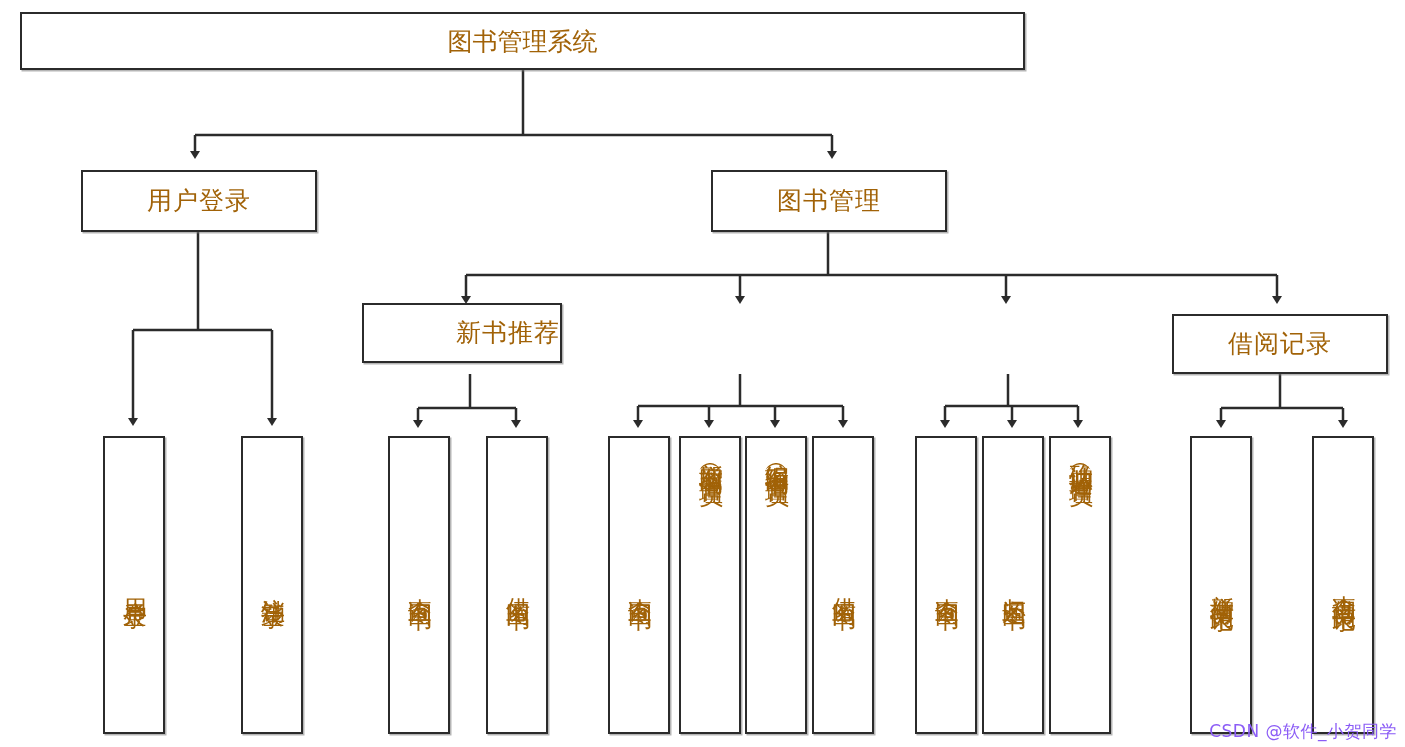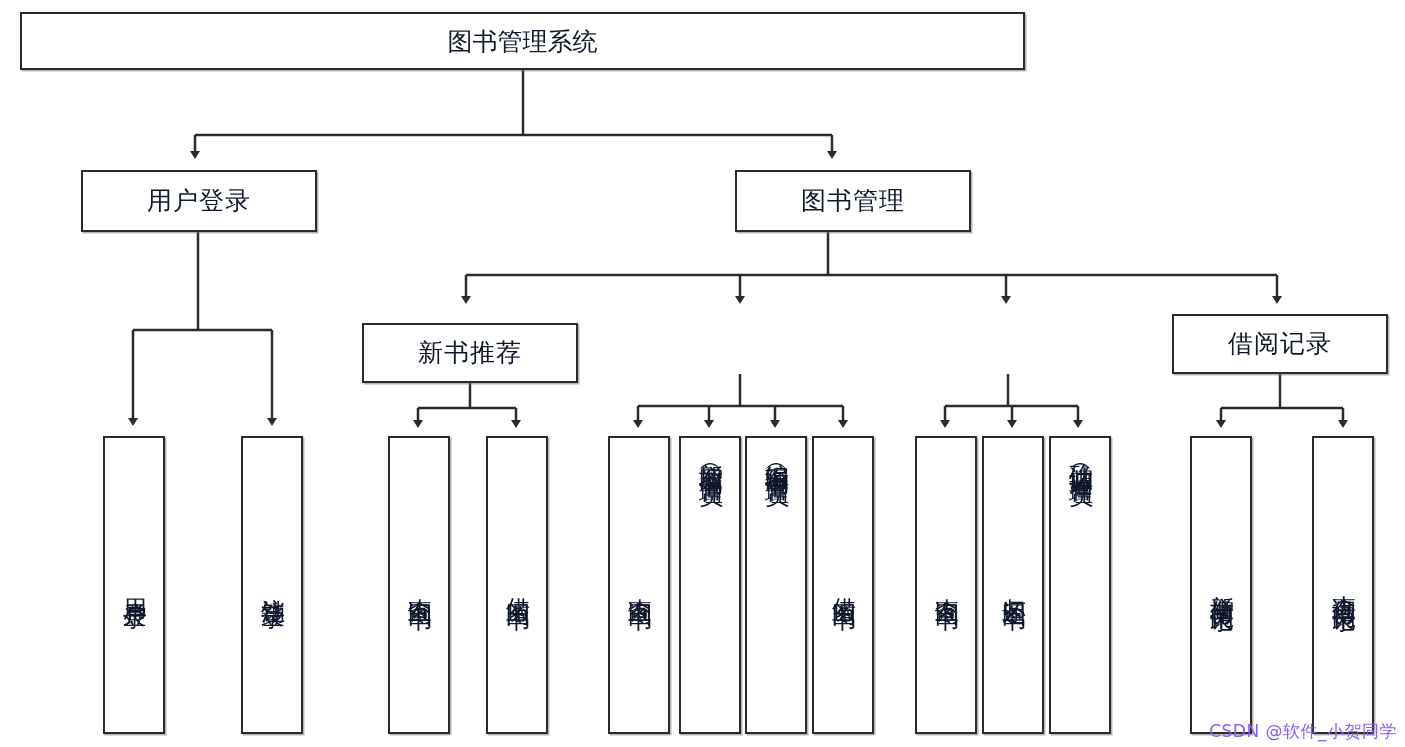--- a/index.html
+++ b/index.html
@@ -18,21 +18,21 @@
     overflow: hidden;
   }
   .node {
     position: absolute;
     box-sizing: border-box;
     border: 2.5px solid #2b2b2b;
     background: #ffffff;
     display: flex;
     align-items: center;
     justify-content: center;
-    color: #0f172a;
+    color: #a16207;
     box-shadow: 1.5px 1.5px 0 rgba(120,120,120,0.55);
   }
   .node.horiz {
     font-size: 25px;
     letter-spacing: 1px;
     line-height: 1.1;
   }
   .node.root {
     font-size: 25px;
   }
@@ -133,25 +133,25 @@
     <path class="wire" d="M1343,408 L1343,424" marker-end="url(#ah)"></path>
   </svg>
 
   <div class="node root" style="left:20px; top:12px; width:1005px; height:58px;">
     <span>图书管理系统</span>
   </div>
 
   <div class="node horiz" style="left:81px; top:170px; width:236px; height:62px;">
     <span>用户登录</span>
   </div>
-  <div class="node horiz" style="left:711px; top:170px; width:236px; height:62px;margin-left:24px;">
+  <div class="node horiz" style="left:711px; top:170px; width:236px; height:62px;">
     <span>图书管理</span>
   </div>
 
-  <div class="node horiz" style="left:362px; top:323px; width:216px; height:60px;">
+  <div class="node horiz" style="left:362px; top:303px; width:200px; height:60px;justify-content:flex-end;">
     <span>新书推荐</span>
   </div>
   <div class="node horiz" style="left:1172px; top:314px; width:216px; height:60px;">
     <span>借阅记录</span>
   </div>
 
   <div class="node vert centered" style="left:103px; top:436px; width:62px; height:298px;">
     <span class="vlabel">用户登录</span>
   </div>
   <div class="node vert centered" style="left:241px; top:436px; width:62px; height:298px;">

